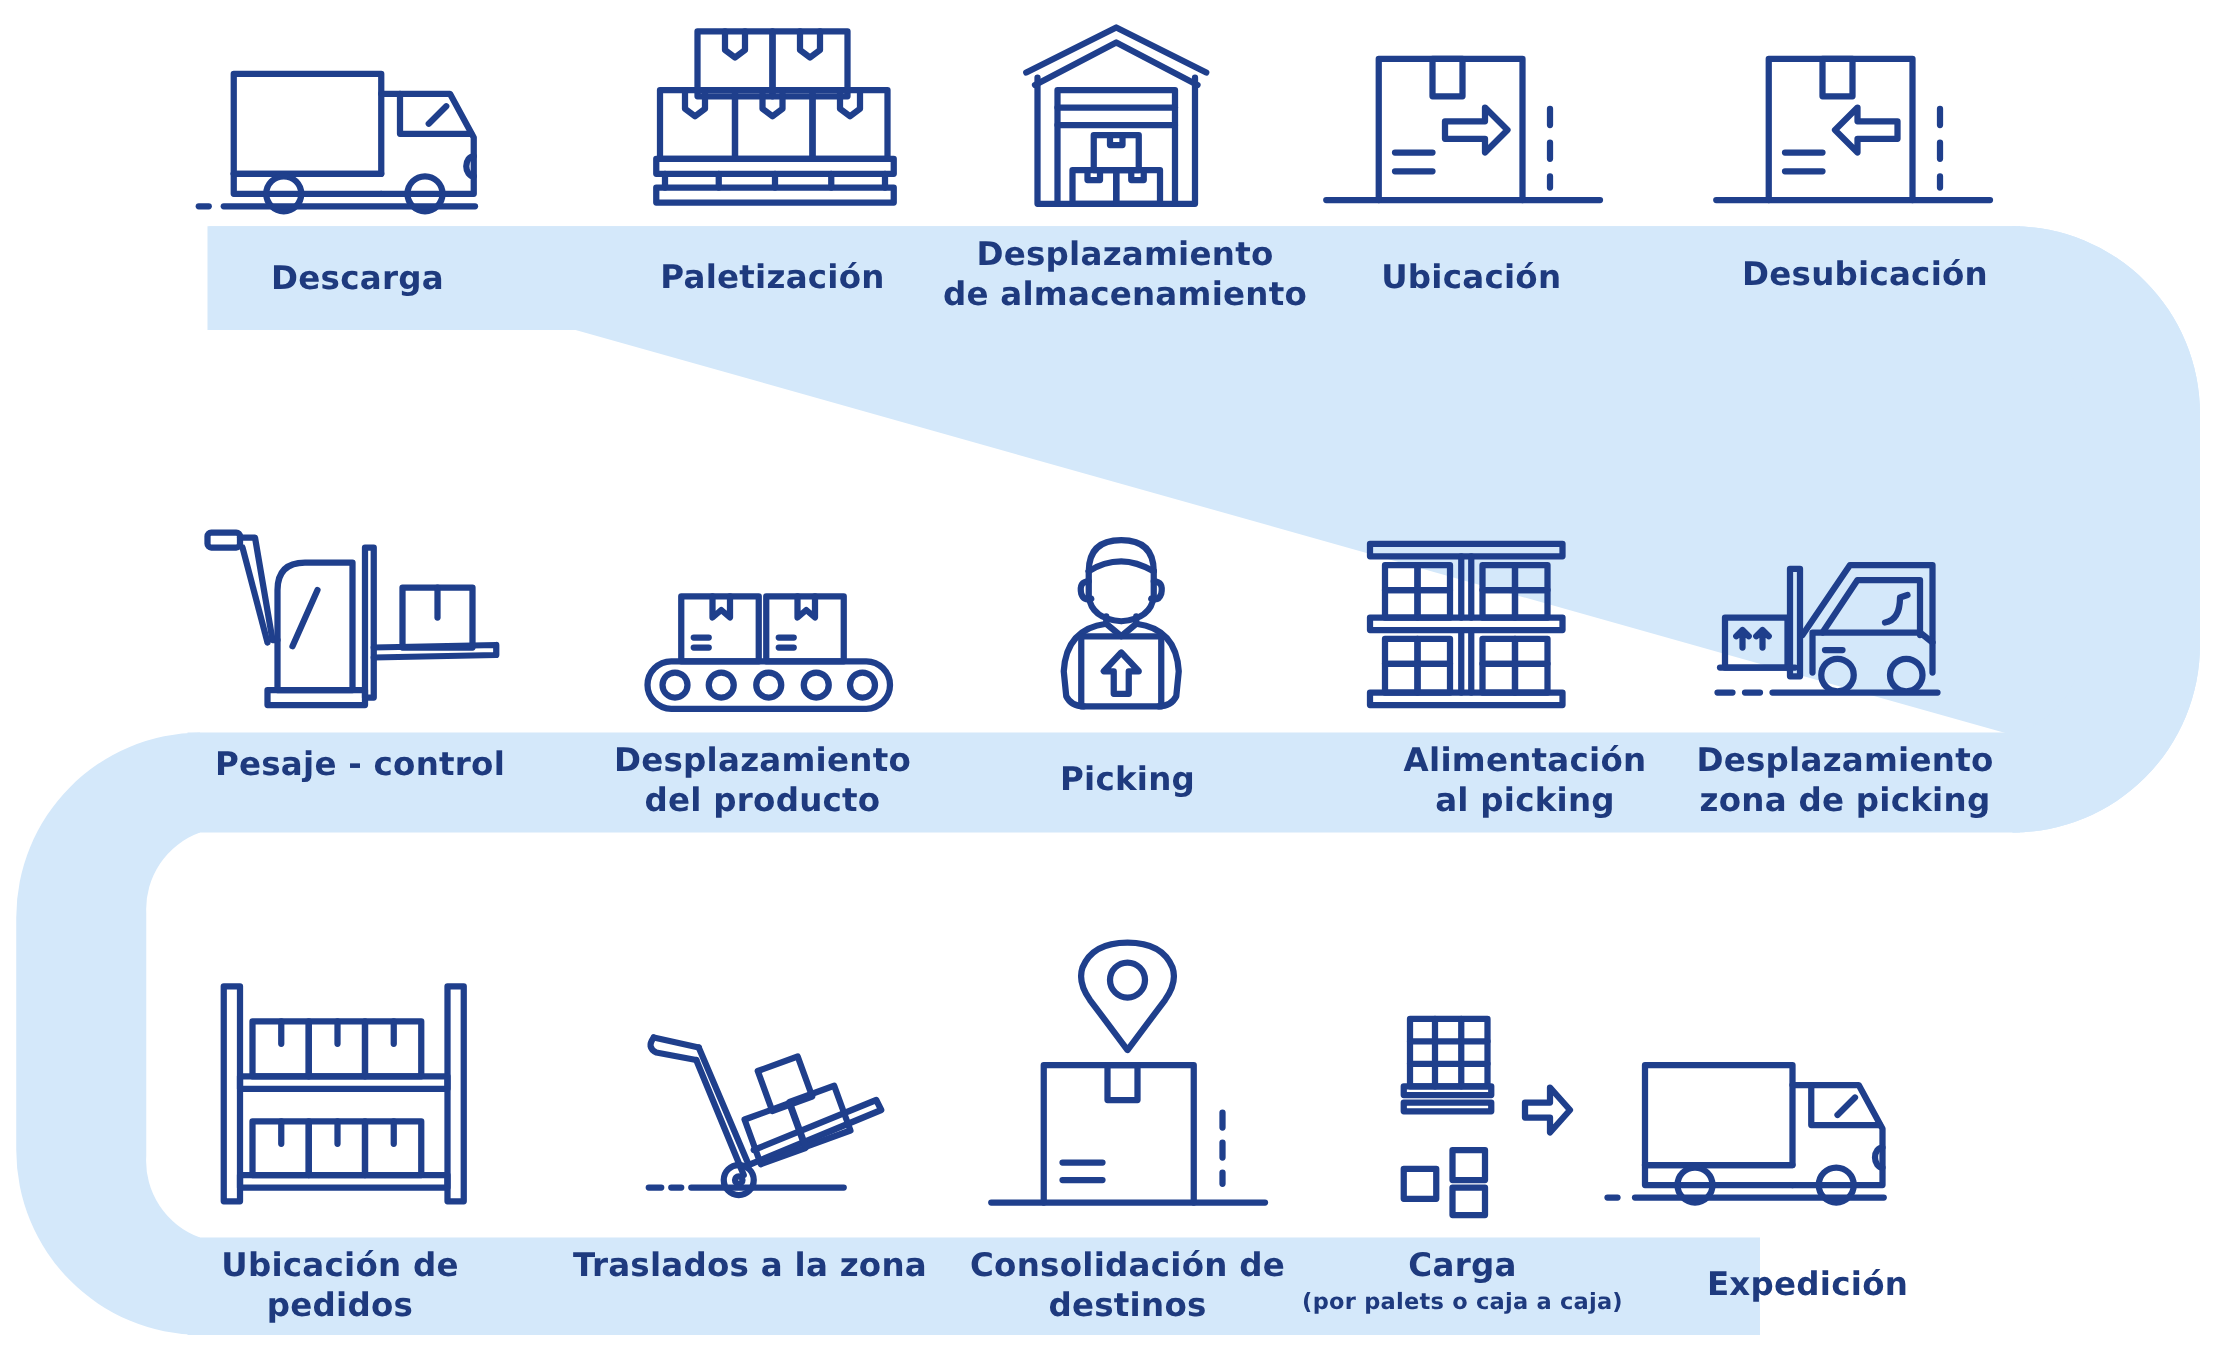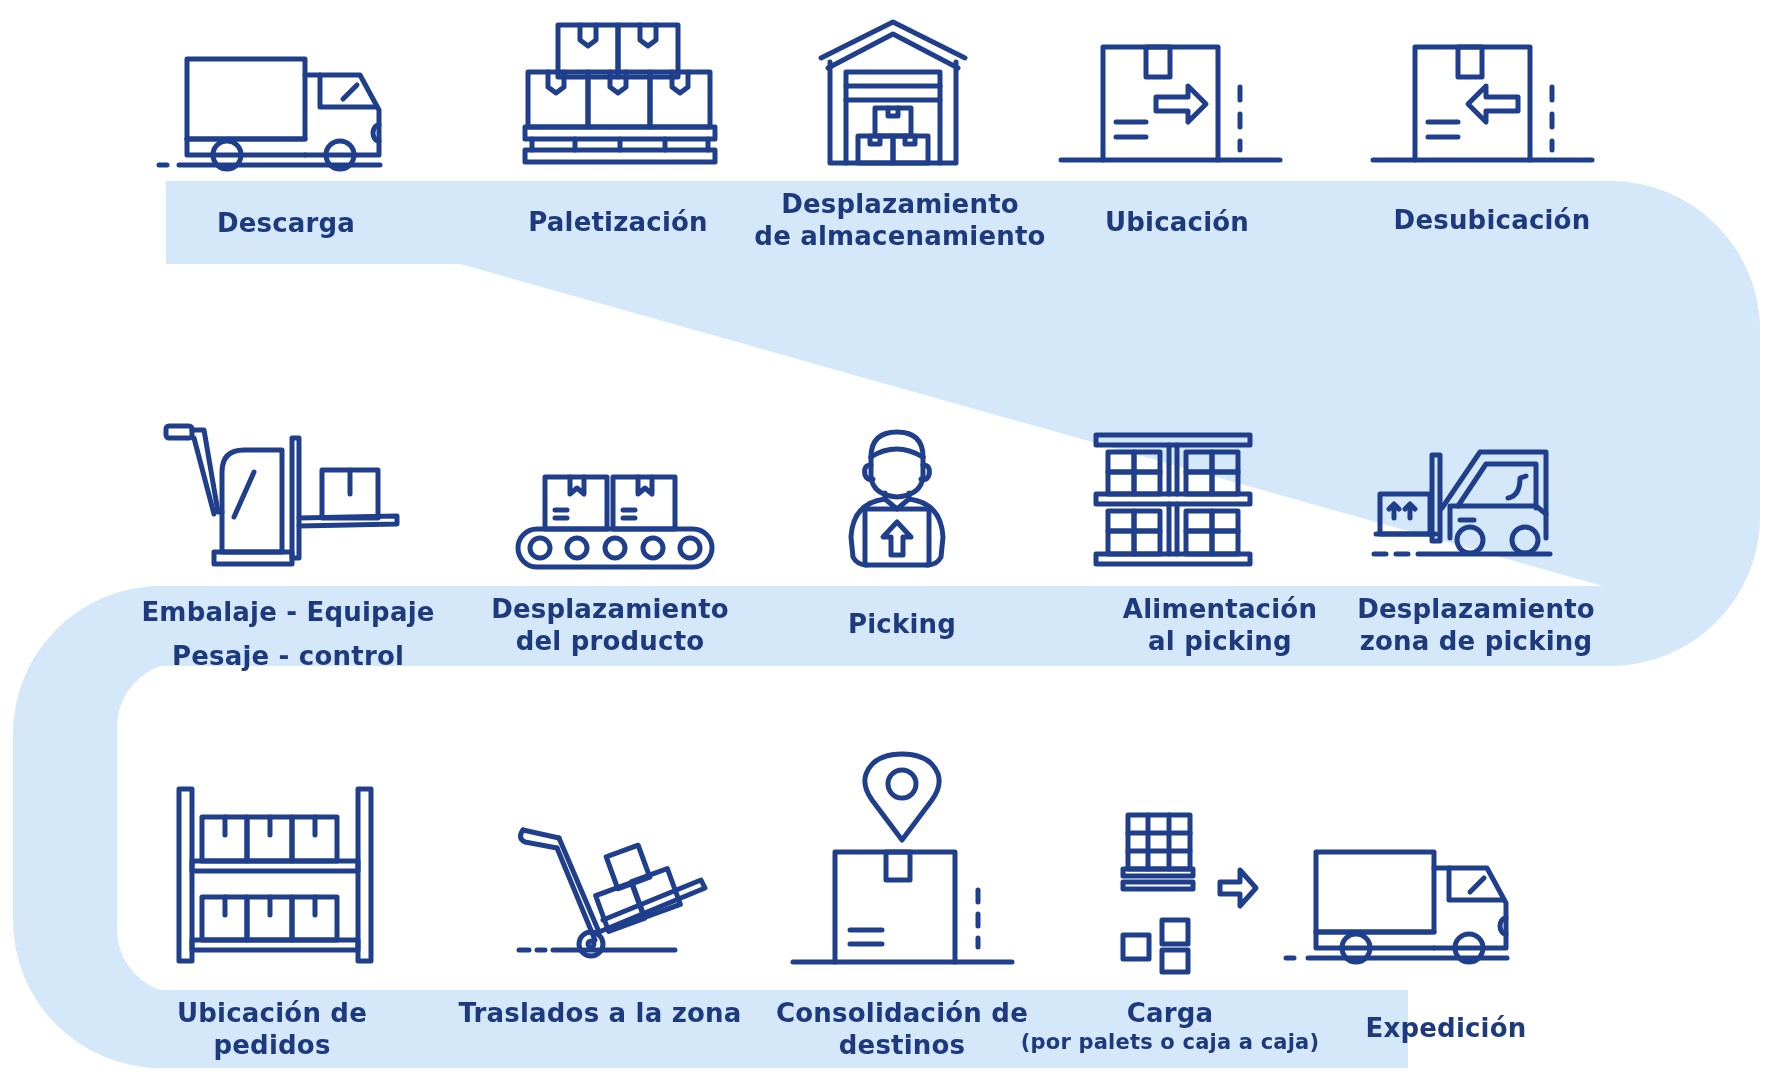--- a/index.html
+++ b/index.html
@@ -4,21 +4,21 @@
 <style>
   html, body { margin:0; padding:0; background:#ffffff; }
   body { width:1778px; height:1080px; position:relative; overflow:hidden;
          font-family:"DejaVu Sans", "Liberation Sans", sans-serif; }
   .band-svg { position:absolute; left:0; top:0; width:1778px; height:1080px; }
   .icon { position:absolute; }
   .icon svg { width:100%; height:100%; overflow:visible; }
   .icon svg * { fill:none; stroke:#1f3f8c; stroke-width:5; stroke-linecap:round; stroke-linejoin:round; }
   .label { position:absolute; transform:translateX(-50%); text-align:center;
            color:#1e3a7e; font-weight:bold; font-size:26px; line-height:32px; white-space:nowrap; letter-spacing:0.2px; }
-  .label .sub { display:block; font-size:21px; line-height:26px; }
+  .label .sub { display:block; font-size:18px; line-height:26px; }
   .label .line { display:block; }
 </style>
 </head>
 <body>
 
 <svg class="band-svg" viewBox="0 0 1778 1080">
   <path fill="#d4e8fa" d="
     M 166 181 L 1610 181
     A 150 150 0 0 1 1760 331
     L 1760 516
@@ -293,21 +293,20 @@
   <span class="line">de almacenamiento</span>
 </div>
 <div class="label" style="left:1177px;top:206px;">
   <span class="line">Ubicación</span>
 </div>
 <div class="label" style="left:1492px;top:204px;text-align:right;">
   <span class="line">Desubicación</span>
 </div>
 
 <div class="label" style="left:288px;top:590px;line-height:44px;">
-  <span class="line">Embalaje - Equipaje</span>
   <span class="line">Pesaje - control</span>
 </div>
 <div class="label" style="left:610px;top:593px;">
   <span class="line">Desplazamiento</span>
   <span class="line">del producto</span>
 </div>
 <div class="label" style="left:902px;top:608px;">
   <span class="line">Picking</span>
 </div>
 <div class="label" style="left:1183px;top:593px;margin-left:37px;">

